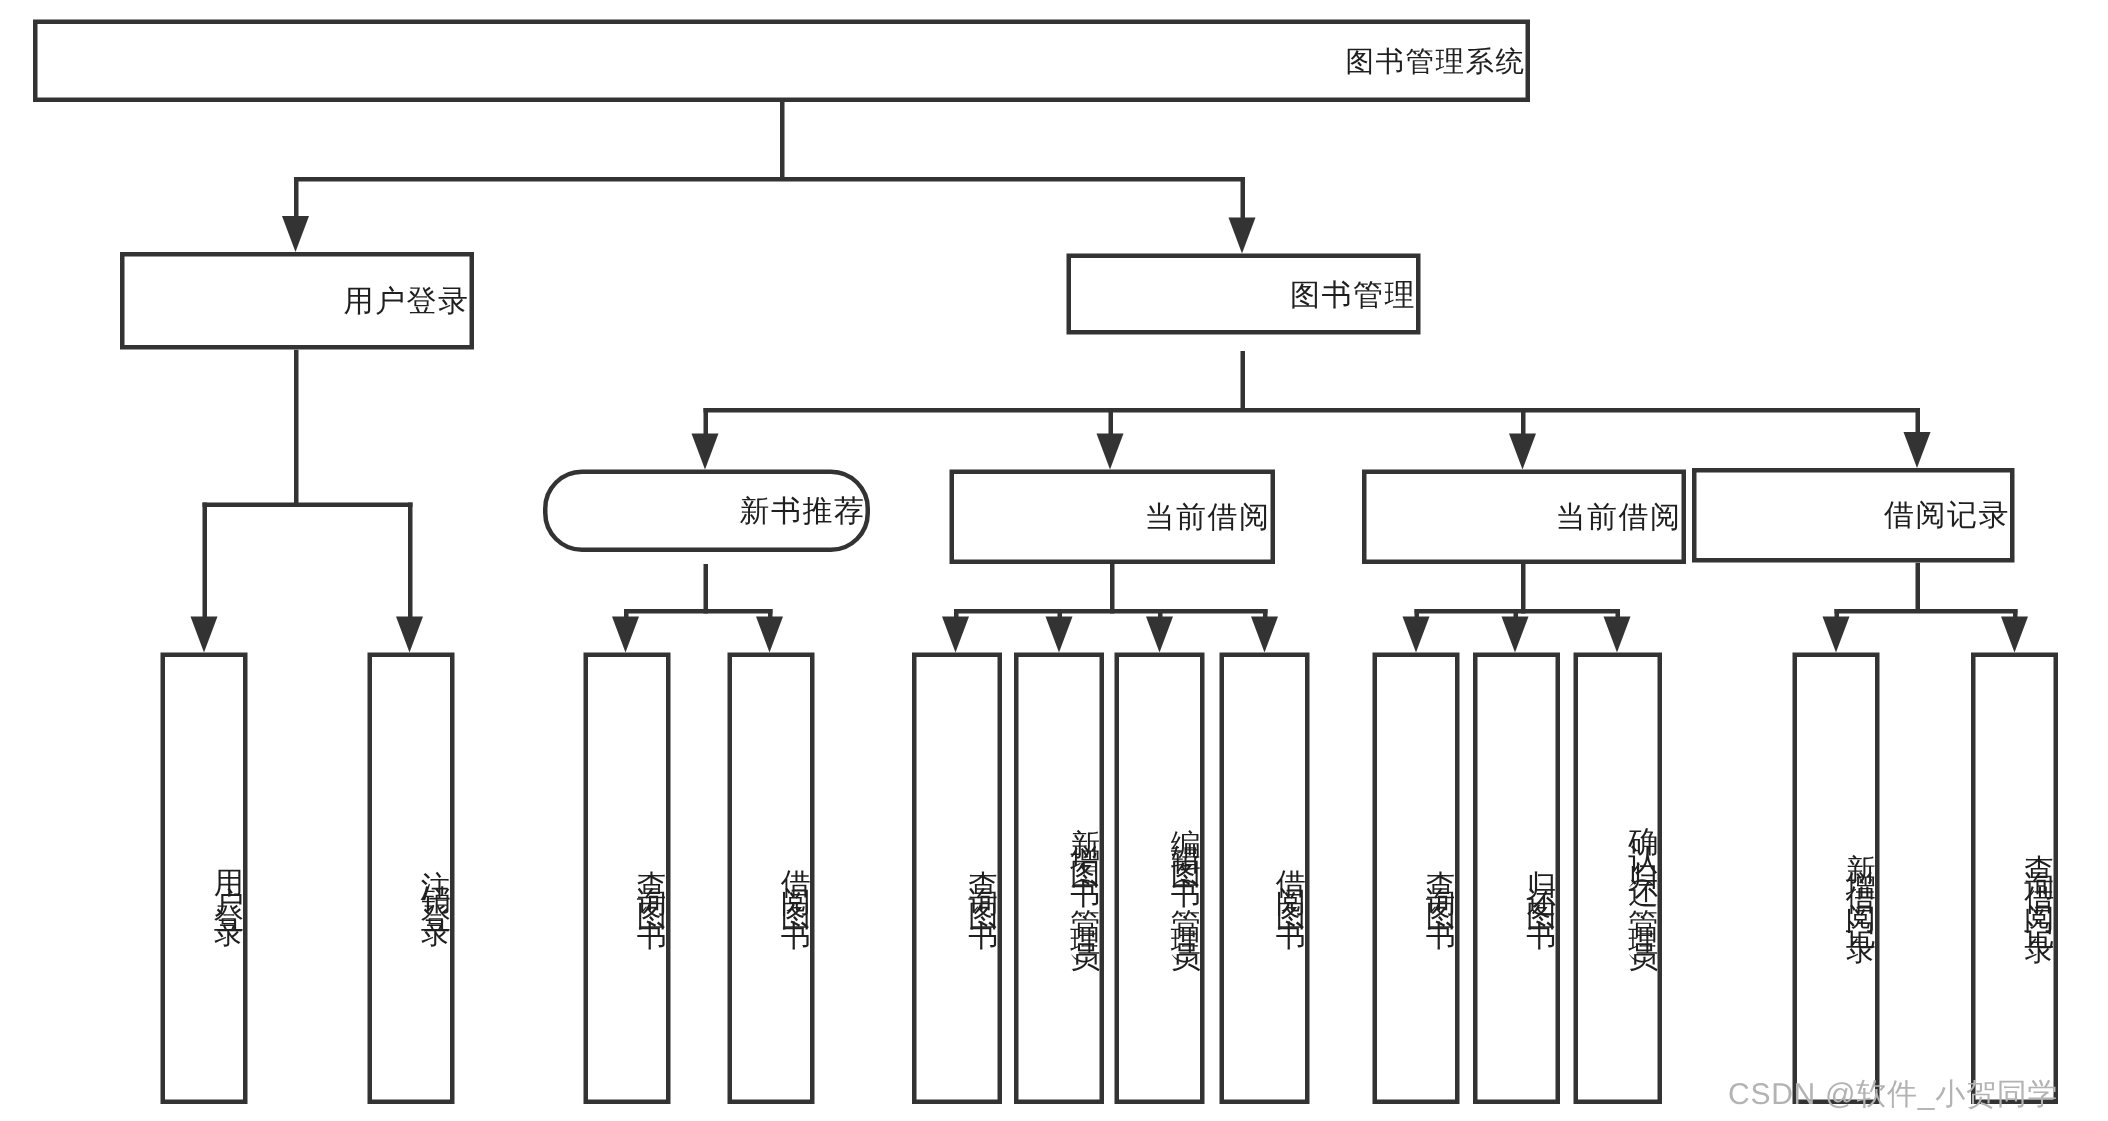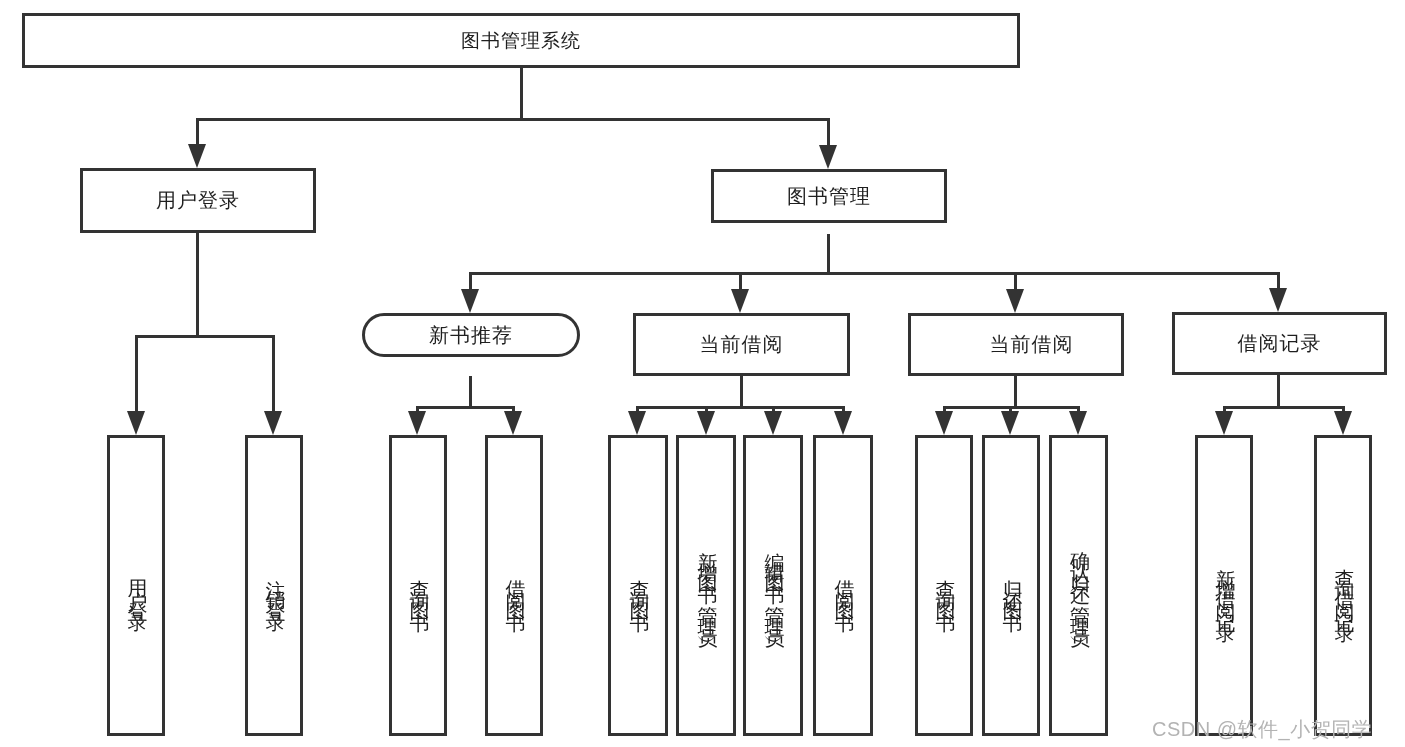--- a/index.html
+++ b/index.html
@@ -15,24 +15,23 @@
     background: var(--bg, #ffffff);
     overflow: hidden;
   }
   .node {
     position: absolute;
     box-sizing: border-box;
     background: var(--box-fill, #ffffff);
     border: 3px solid var(--box-border, #333333);
     display: flex;
     align-items: center;
-    justify-content: center;
+    justify-content: flex-end;
     color: var(--text, #1f1f1f);
     z-index: 2;
-    font-family: Liberation Mono, monospace;
   }
   .h-node span {
     font-size: 20px;
     letter-spacing: 1px;
     white-space: nowrap;
   }
   .root-node span { font-size: 19px; }
   .v-node span {
     writing-mode: vertical-rl;
     text-orientation: mixed;
@@ -100,30 +99,30 @@
   <div class="line" style="left:469px; top:272px; width:811px; height:3px;"></div>
   <div class="line" style="left:469px; top:272px; width:3px; height:19px;"></div>
   <div class="arrowhead" style="left:461px; top:289px;"></div>
   <div class="line" style="left:739px; top:272px; width:3px; height:19px;"></div>
   <div class="arrowhead" style="left:731px; top:289px;"></div>
   <div class="line" style="left:1014px; top:272px; width:3px; height:19px;"></div>
   <div class="arrowhead" style="left:1006px; top:289px;"></div>
   <div class="line" style="left:1277px; top:272px; width:3px; height:18px;"></div>
   <div class="arrowhead" style="left:1269px; top:288px;"></div>
 
-  <div class="node h-node" style="left:362px; top:313px; width:218px; height:44px;border-radius:26px;">
+  <div class="node h-node" style="left:362px; top:313px; width:218px; height:55px;border-radius:26px;">
     <span>新书推荐</span>
   </div>
   <div class="node h-node" style="left:633px; top:313px; width:217px; height:63px;">
     <span>当前借阅</span>
   </div>
   <div class="node h-node" style="left:908px; top:313px; width:216px; height:63px;padding-left:31px;">
     <span>当前借阅</span>
   </div>
-  <div class="node h-node" style="left:1172px; top:312px; width:215px; height:63px;">
+  <div class="node h-node" style="left:1128px; top:312px; width:215px; height:63px;">
     <span>借阅记录</span>
   </div>
 
   <div class="line" style="left:469px; top:376px; width:3px; height:33px;"></div>
   <div class="line" style="left:416px; top:406px; width:99px; height:3px;"></div>
   <div class="line" style="left:740px; top:376px; width:3px; height:33px;"></div>
   <div class="line" style="left:636px; top:406px; width:209px; height:3px;"></div>
   <div class="line" style="left:1014px; top:376px; width:3px; height:33px;"></div>
   <div class="line" style="left:943px; top:406px; width:137px; height:3px;"></div>
   <div class="line" style="left:1277px; top:375px; width:3px; height:33px;"></div>

